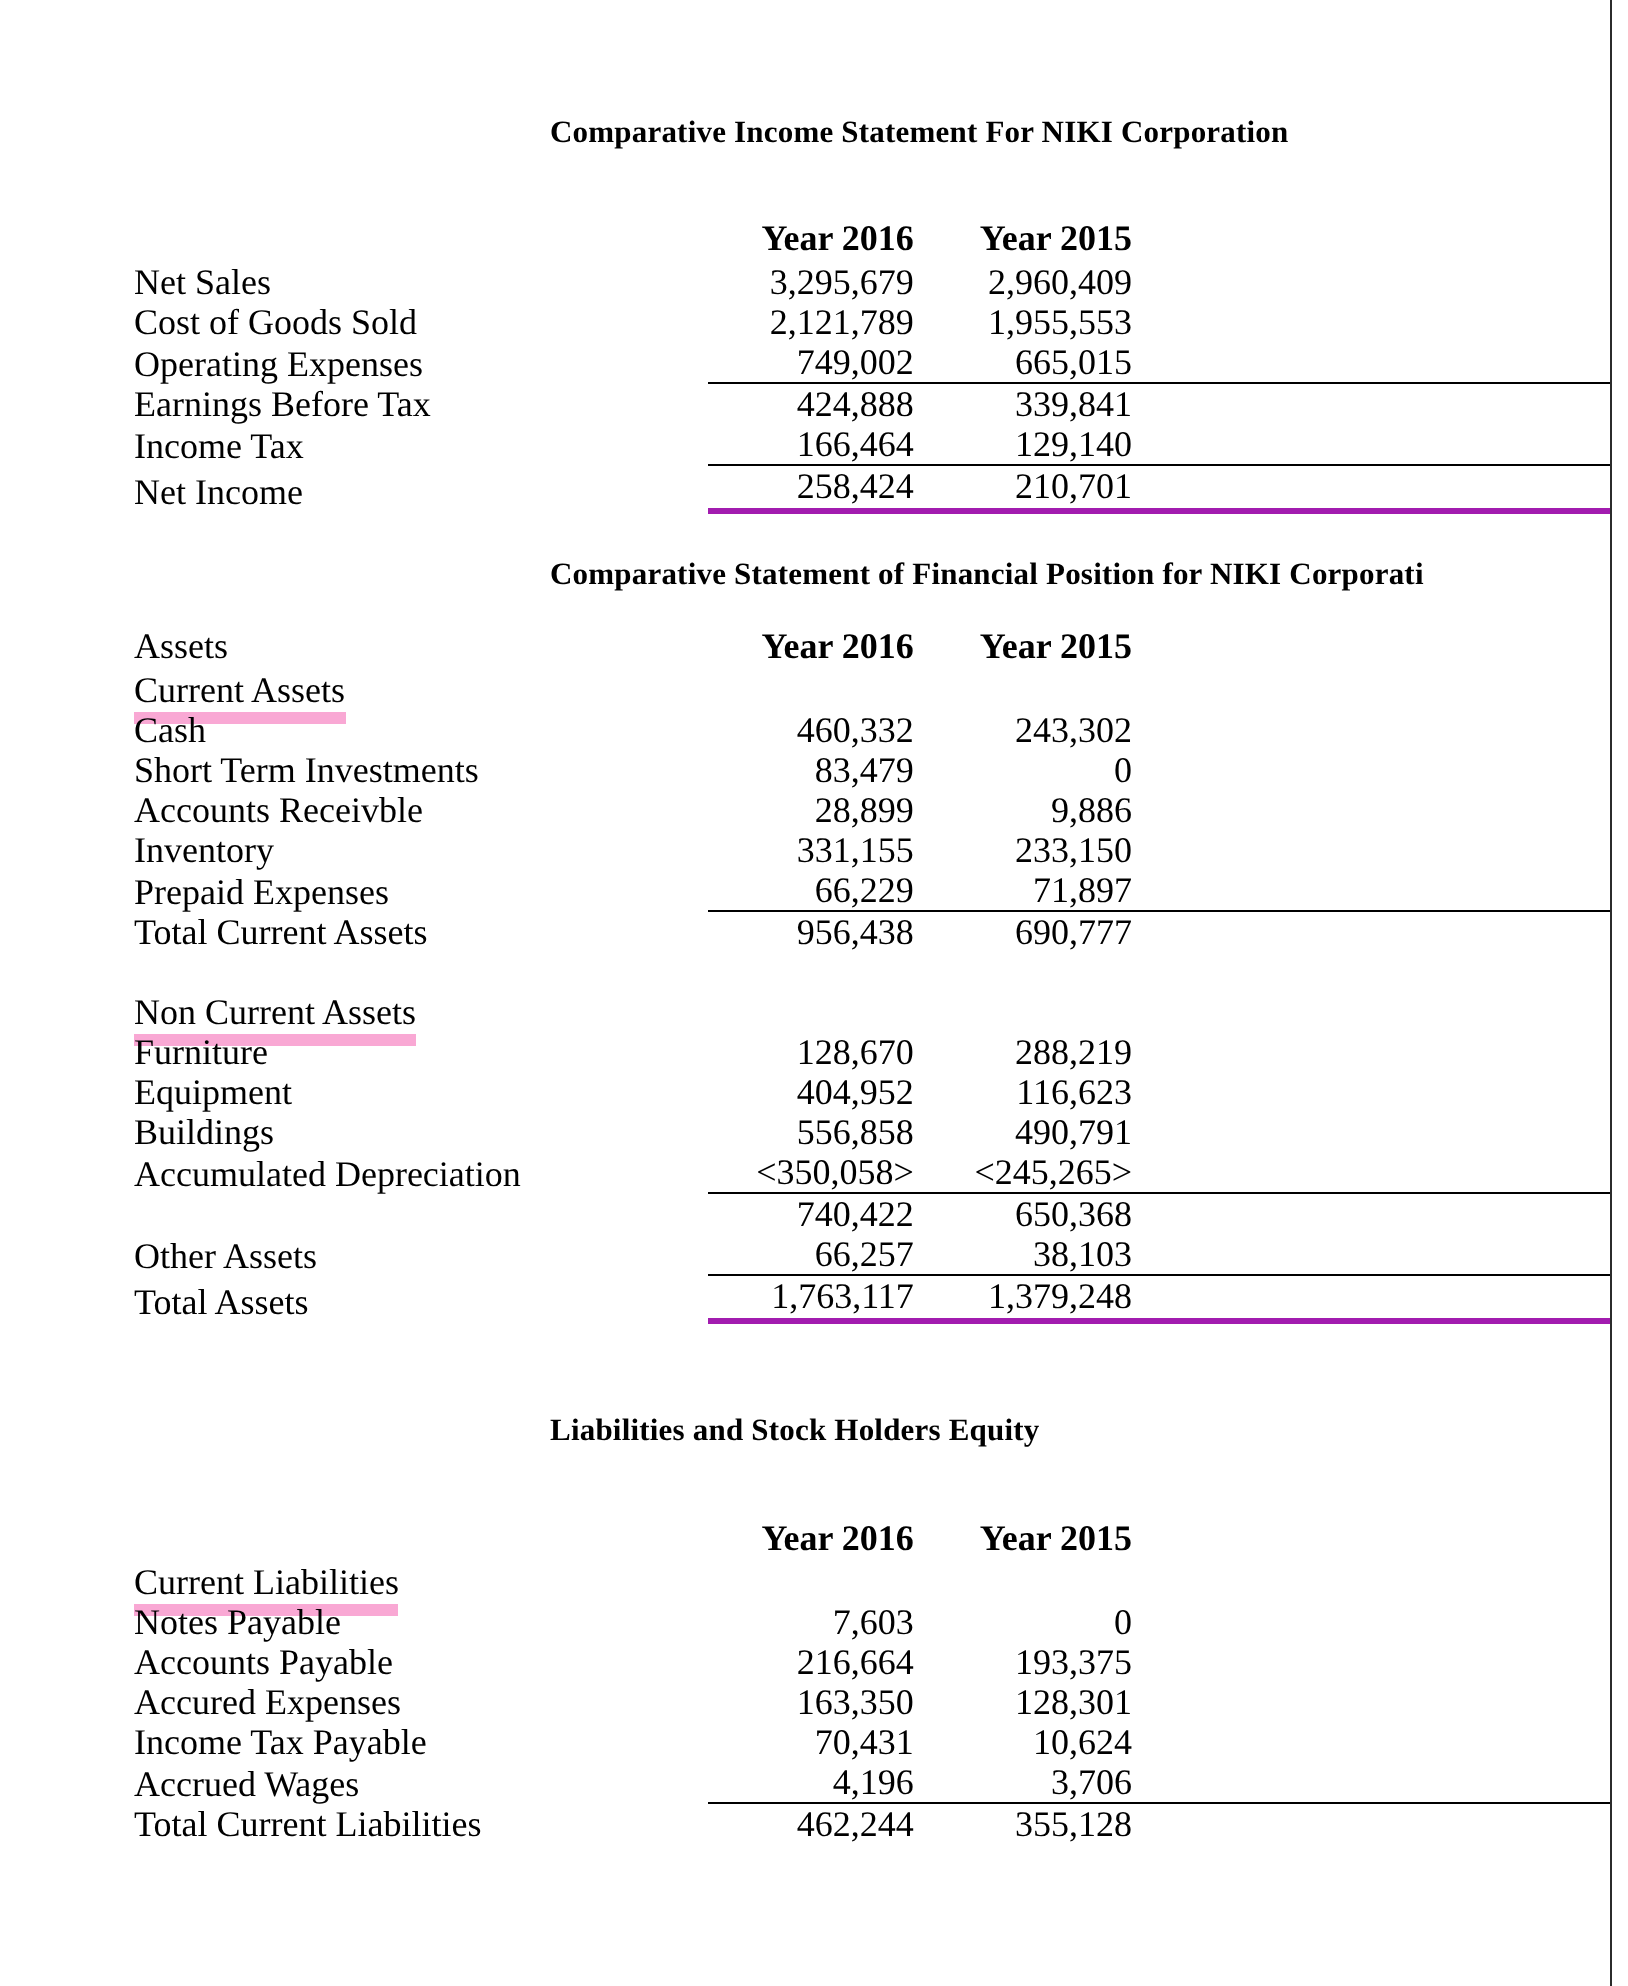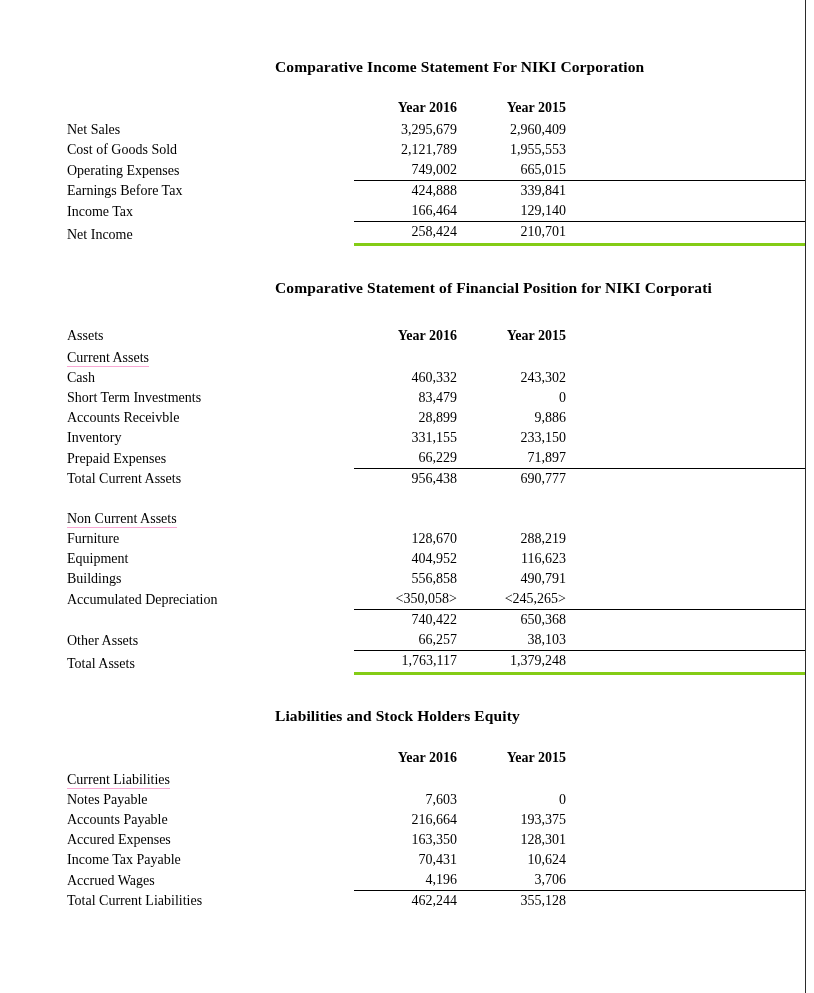--- a/index.html
+++ b/index.html
@@ -43,21 +43,22 @@
     letter-spacing: 0.1px;
     white-space: nowrap;
   }
 
   
   .stmt {
     position: absolute;
     left: 0;
     width: 805px;
     border-collapse: collapse;
-    font-size: 14px;
+    font-size: 18px;
+    margin-top: 11px;
   }
   .stmt td {
     padding: 0;
     height: 20px;
     line-height: 20px;
     vertical-align: bottom;
     white-space: nowrap;
   }
   .c-label {
     width: 345px;
@@ -73,31 +74,31 @@
   .c-y2015 { padding-right: 239px !important; }
 
   .colhead td {
     font-weight: bold;
     height: 24px;
     line-height: 24px;
   }
 
   
   .underline-label span {
-    border-bottom: 1px solid #f9a8d4;
+    border-bottom: 6px solid #f9a8d4;
     padding-bottom: 1px;
   }
 
   
   .rule-top .c-num {
     border-top: 1.3px solid #000;
   }
   
   .rule-bottom .c-num {
-    border-bottom: 3px solid #84cc16;
+    border-bottom: 3px solid #a21caf;
     padding-bottom: 1px;
   }
 
   .spacer td { height: 20px; }
 </style>
 </head>
 <body>
 
 <div class="sheet">
 
@@ -138,21 +139,21 @@
       <tr class="rule-top rule-bottom">
         <td class="c-label">Net Income</td>
         <td class="c-num c-y2016">258,424</td>
         <td class="c-num c-y2015">210,701</td>
       </tr>
     </tbody>
   </table>
 
   <div class="section-title" style="top:279px;text-align:right;">Comparative Statement of Financial Position for  NIKI Corporati</div>
 
-  <table class="stmt" style="top:324px;">
+  <table class="stmt" style="top:300px;">
     <tbody>
       <tr class="colhead">
         <td class="c-label" style="font-weight:normal;">Assets</td>
         <td class="c-num c-y2016">Year 2016</td>
         <td class="c-num c-y2015">Year 2015</td>
       </tr>
       <tr class="underline-label">
         <td class="c-label"><span>Current Assets</span></td>
         <td class="c-num c-y2016"></td>
         <td class="c-num c-y2015"></td>

